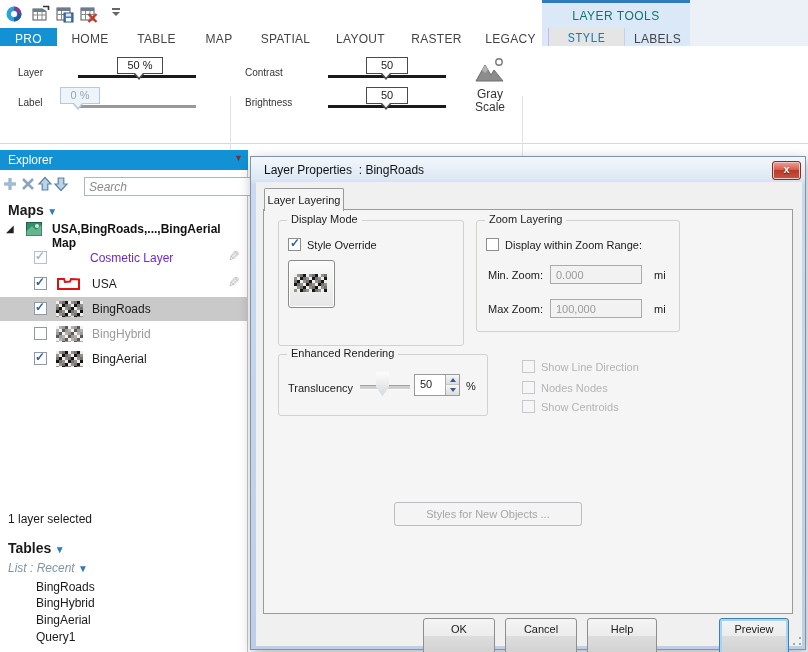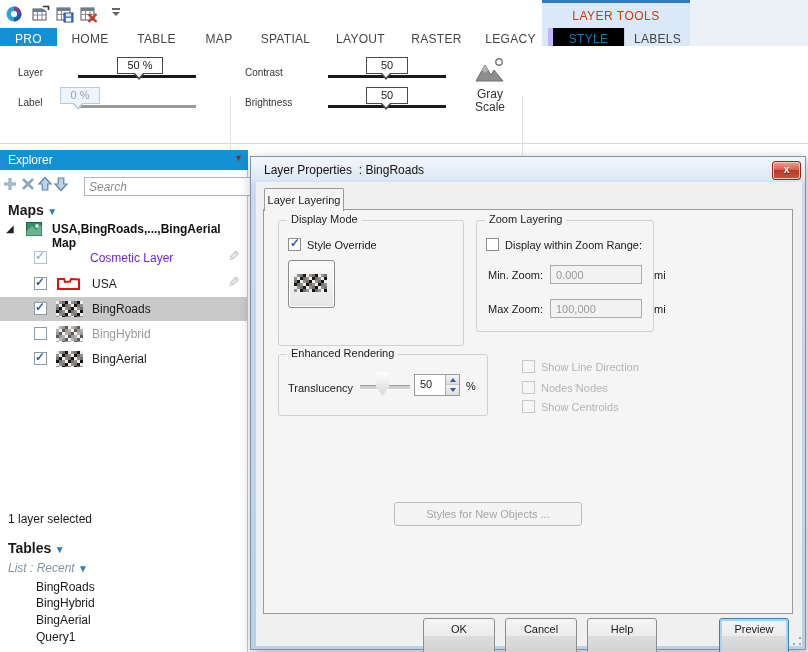--- a/index.html
+++ b/index.html
@@ -5,24 +5,24 @@
   html,body{margin:0;padding:0;background:#fff;}
   #app{position:relative;width:808px;height:652px;background:#fff;
        font-family:"Liberation Sans",sans-serif;font-size:12px;color:#333;overflow:hidden;}
   .abs{position:absolute;}
 
   
   .qat-icon{position:absolute;top:5px;width:18px;height:18px;}
   .ctx-group{position:absolute;left:542px;top:0;width:148px;height:46px;
              background:var(--ctx-bg,#dbe8f7);border-top:3px solid var(--ctx-bar,#2e7bbd);box-sizing:border-box;}
   .ctx-right{position:absolute;left:690px;top:0;width:118px;height:46px;background:#ecf1f8;}
-  .ctx-label{position:absolute;left:0;right:0;top:6px;text-align:center;color:#c2410c;font-size:12px;letter-spacing:.5px;}
+  .ctx-label{position:absolute;left:0;right:0;top:6px;text-align:center;color:#0f766e;font-size:12px;letter-spacing:.5px;}
   .tab{position:absolute;top:28px;height:18px;padding-top:4px;text-align:center;color:#444;letter-spacing:.3px;cursor:default;}
   .tab.pro{background:var(--accent,#1292d4);color:#fff;}
-  .tab.active{background:#000000;color:#1a7ab8;border-left:5px solid #c4b5fd;border-right:1px solid #c9d2da;box-sizing:border-box;}
+  .tab.active{background:#e5e5e5;color:#1a7ab8;border-left:1px solid #c4b5fd;border-right:1px solid #c9d2da;box-sizing:border-box;font-family:Liberation Mono, monospace;}
   .ribbon-body{position:absolute;left:0;top:46px;width:808px;height:97px;background:#fff;border-bottom:1px solid #d8d8d8;}
   .rlabel{position:absolute;color:#333;font-size:10px;}
   .vbox{position:absolute;height:15px;border:1px solid #4a4a4a;background:#fff;text-align:center;
         font-size:11px;line-height:15px;color:#222;z-index:2;}
   .vbox.dis{border-color:#b9c9d9;background:#eef4fb;color:#9aa5ad;}
   .ptr{position:absolute;width:12px;height:7px;z-index:3;}
   .ptr::before{content:"";position:absolute;inset:0;clip-path:polygon(0 0,100% 0,50% 100%);background:#4a4a4a;}
   .ptr::after{content:"";position:absolute;left:2px;top:0;width:8px;height:4.5px;clip-path:polygon(0 0,100% 0,50% 100%);background:#fff;}
   .ptr.dis::before{background:#b9c9d9;}
   .ptr.dis::after{background:#eef4fb;}
@@ -304,21 +304,21 @@
         <span class="grp-legend">Display Mode</span>
       </div>
       <span class="dcb" style="left:24px;top:28px">
           <span class="ck">✓</span>
         </span>
       <span class="dlabel" style="left:43px;top:29px">Style Override</span>
       <div class="stylebtn" style="left:24px;top:50px">
         <span class="sw checker abs"></span>
       </div>
 
-      <div class="grp" style="left:212px;top:10px;width:178px;height:112px">
+      <div class="grp" style="left:212px;top:10px;width:204px;height:112px">
         <span class="grp-legend">Zoom Layering</span>
       </div>
       <span class="dcb off" style="left:222px;top:28px"></span>
       <span class="dlabel" style="left:241px;top:29px">Display within Zoom Range:</span>
       <span class="dlabel" style="left:224px;top:59px">Min. Zoom:</span>
       <span class="dtext" style="left:286px;top:55px;width:92px">0.000</span>
       <span class="dlabel" style="left:390px;top:59px">mi</span>
       <span class="dlabel" style="left:224px;top:93px">Max Zoom:</span>
       <span class="dtext" style="left:286px;top:89px;width:92px">100,000</span>
       <span class="dlabel" style="left:390px;top:93px">mi</span>

